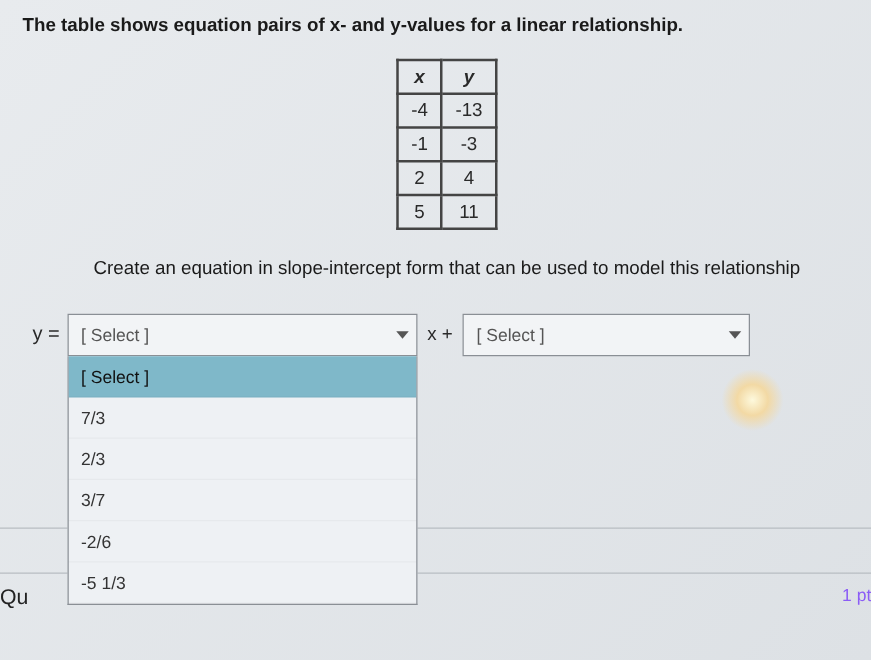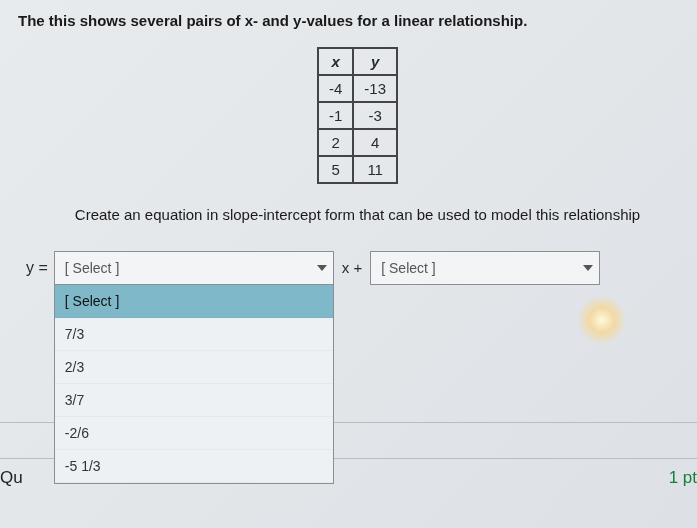--- a/index.html
+++ b/index.html
@@ -126,29 +126,29 @@
       left: 0;
       top: 468px;
       font-size: 17px;
       font-weight: normal;
       color: #222;
     }
     .pts-label {
       position: absolute;
       right: 0;
       top: 468px;
-      font-size: 17px;
-      color: #15803d;
+      font-size: 14px;
+      color: #8b5cf6;
     }
   </style>
 </head>
 <body>
 
 <div class="content">
-  <div class="question-text">The this shows several pairs of x- and y-values for a linear relationship.</div>
+  <div class="question-text">The table shows equation pairs of x- and y-values for a linear relationship.</div>
 
   <table class="xy-table">
     <tbody>
         <tr>
       <th>x</th>
       <th>y</th>
     </tr>
     <tr>
       <td>-4</td>
       <td>-13</td>

